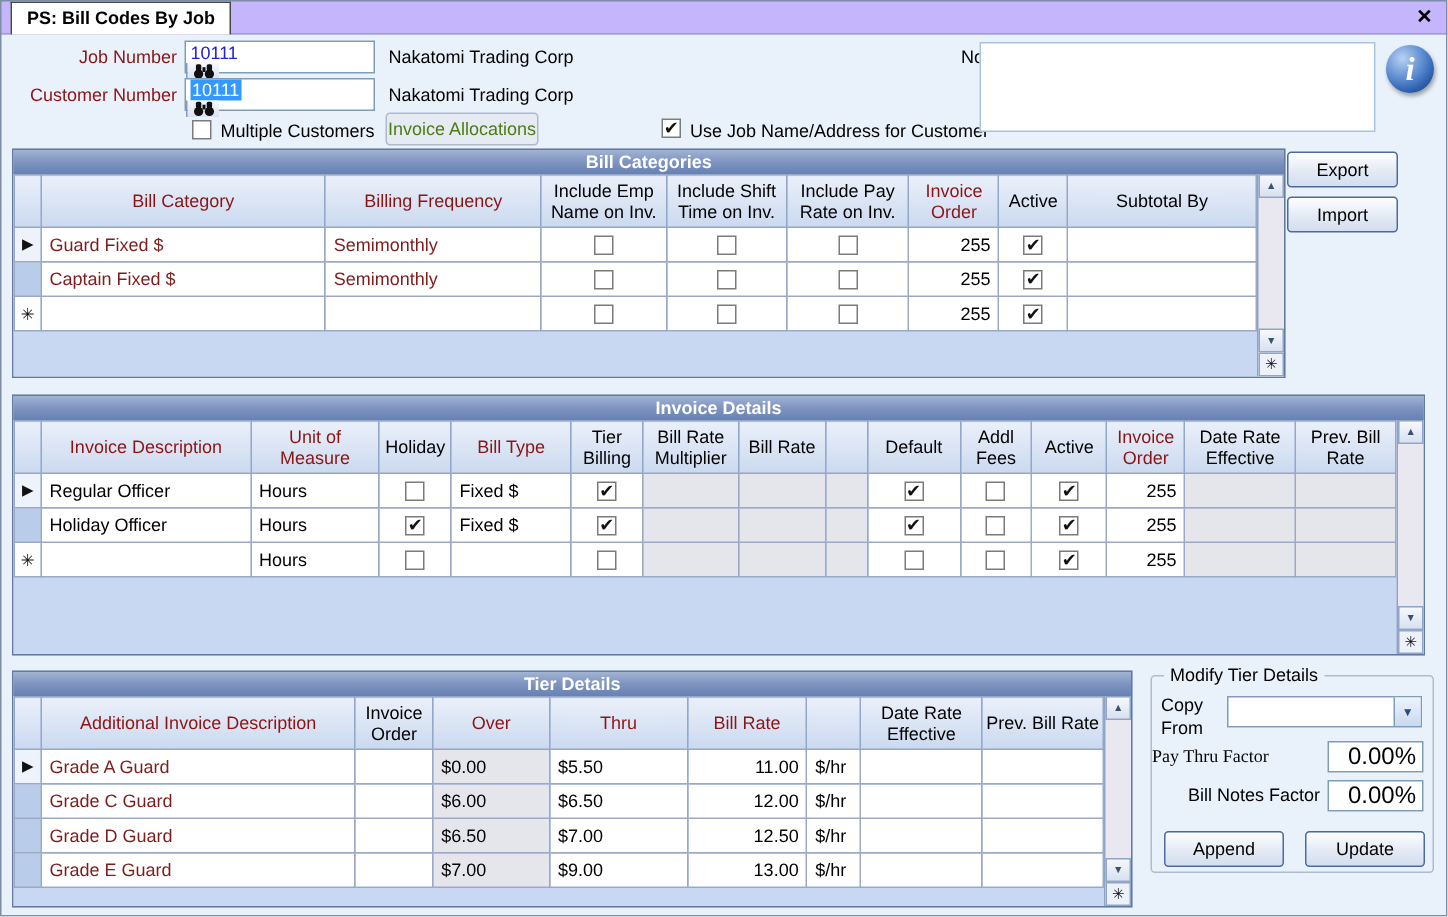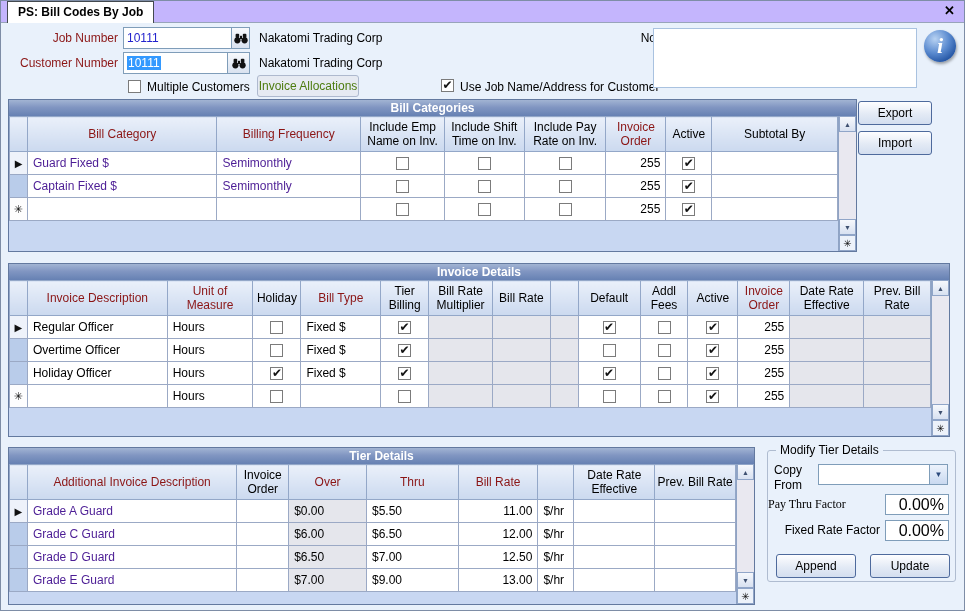--- a/index.html
+++ b/index.html
@@ -12,21 +12,21 @@
 
   
   .tabstrip{position:absolute;left:0;top:0;width:965px;height:22px;background:#c4b5fd;border-bottom:1px solid #98A4BA;}
   .tab{position:absolute;left:7px;top:1px;height:21px;line-height:21px;padding:0 10px;background:#FFFFFF;
        border:1px solid #43494F;border-bottom:none;font-weight:bold;font-size:12px;}
   .close-x{position:absolute;right:10px;top:3px;font-weight:bold;font-size:13px;color:#000;cursor:default;}
 
   
   .lbl{position:absolute;line-height:15px;}
   .maroon{color:#8B1515;}
-  .lookup{position:absolute;display:flex;height:22px;border:1px solid #7F9DB9;background:#fff;box-sizing:border-box;}
+  .lookup{position:absolute;display:flex;height:22px;border:1px solid #7F9DB9;background:#fff;box-sizing:border-box;flex-direction:column;}
   .lookup .txtarea{flex:1;min-width:0;display:flex;align-items:center;padding:0 3px;color:#2323CD;}
   .lookup input{border:0;outline:0;width:100%;color:#2323CD;font-size:12px;font-family:inherit;background:transparent;padding:0 3px;}
   .lookup .bino{width:21px;border-left:1px solid #7F9DB9;background:linear-gradient(#F7F9FC,#D9E2F0);
        display:flex;align-items:center;justify-content:center;cursor:pointer;}
   .selval{background:#3399FF;color:#fff;padding:0 1px;}
   .wincb{display:inline-block;width:13px;height:13px;box-sizing:border-box;background:#fff;border:1px solid #7B7B7B;
        font-size:12px;line-height:11px;text-align:center;color:#111;vertical-align:middle;}
   .btn{position:absolute;box-sizing:border-box;border:1px solid #4E6A9C;border-radius:3px;
        background:linear-gradient(#FEFEFF,#E3EAF5 55%,#D3DEEF);text-align:center;font-size:12px;cursor:pointer;}
   .btn.disabled{color:#4d7c0f;background:#E6EAF2;border-color:#AEB9CE;cursor:default;}
@@ -42,21 +42,21 @@
   .grid-bar{height:16px;line-height:16px;text-align:center;color:#fff;font-weight:bold;font-size:12px;
        background:linear-gradient(#A2B4D3,#8196C2 45%,#6681B3);}
   .grid-body{display:flex;height:calc(100% - 16px);}
   .tbl-wrap{flex:1;overflow:hidden;background:#C8D7F2;}
   table.dg{border-collapse:collapse;table-layout:fixed;background:transparent;}
   table.dg th{height:32px;padding:1px 2px;font-weight:normal;font-size:12px;line-height:14px;text-align:center;
        background:linear-gradient(#EAF0FA,#CBD9EF);border:1px solid #93A7C8;overflow:hidden;}
   table.dg th.req{color:#8B1515;}
   table.dg td{height:20px;padding:1px 5px;background:#fff;border:1px solid #9BA9C5;font-size:12px;
        overflow:hidden;white-space:nowrap;}
-  table.dg td.blue{color:#4c1d95;}
+  table.dg td.blue{color:#7f1d1d;}
   table.dg td.r{text-align:right;}
   table.dg td.dim{background:#E5E6EC;}
   table.dg td.ck{text-align:center;padding:1px 2px;}
   table.dg td.selc{background:#B9CCEA;text-align:center;padding:0;font-size:9px;color:#111;}
   table.dg td.selc.current{background:#EEF2FA;font-size:10px;}
   table.dg td.selc.new{background:#FDFDFE;font-size:11px;}
   .vscroll{width:17px;display:flex;flex-direction:column;background:#E9E8F0;border-left:1px solid #8FA3C4;}
   .vs-btn{height:16px;background:linear-gradient(#F6F8FC,#D8E1F1);border:1px solid #90A5C8;box-sizing:border-box;
        display:flex;align-items:center;justify-content:center;font-size:7px;color:#3E5070;cursor:pointer;}
   .vs-track{flex:1;}
@@ -258,37 +258,20 @@
               <td class="dim"></td>
               <td class="ck"><span class="wincb on">✔</span></td>
               <td class="ck"><span class="wincb"></span></td>
               <td class="ck"><span class="wincb on">✔</span></td>
               <td class="r">255</td>
               <td class="dim"></td>
               <td class="dim"></td>
             </tr>
             <tr>
               <td class="selc "></td>
-              <td>Overtime Officer</td>
-              <td>Hours</td>
-              <td class="ck"><span class="wincb"></span></td>
-              <td>Fixed $</td>
-              <td class="ck"><span class="wincb on">✔</span></td>
-              <td class="dim"></td>
-              <td class="dim"></td>
-              <td class="dim"></td>
-              <td class="ck"><span class="wincb"></span></td>
-              <td class="ck"><span class="wincb"></span></td>
-              <td class="ck"><span class="wincb on">✔</span></td>
-              <td class="r">255</td>
-              <td class="dim"></td>
-              <td class="dim"></td>
-            </tr>
-            <tr>
-              <td class="selc "></td>
               <td>Holiday Officer</td>
               <td>Hours</td>
               <td class="ck"><span class="wincb on">✔</span></td>
               <td>Fixed $</td>
               <td class="ck"><span class="wincb on">✔</span></td>
               <td class="dim"></td>
               <td class="dim"></td>
               <td class="dim"></td>
               <td class="ck"><span class="wincb on">✔</span></td>
               <td class="ck"><span class="wincb"></span></td>
@@ -414,17 +397,17 @@
 
 <div class="gbox" style="left:767px;top:450px;width:189px;height:132px;">
   <span class="gtitle">Modify Tier Details</span>
   <div class="lbl" style="left:6px;top:12px;width:38px;">Copy From</div>
   <div class="combo" style="left:50px;top:13px;width:130px;">
     <div class="cval"></div>
     <div class="cbtn">▼</div>
   </div>
   <div class="lbl" style="left:0px;top:46px;width:112px;text-align:left;font-family:Liberation Serif, serif;">Pay Thru Factor</div>
   <input class="factor" style="left: 117px; top: 43px; width: 64px;" value="0.00%">
-  <div class="lbl" style="left:0px;top:72px;width:112px;text-align:right;">Fixed Rate Factor</div>
+  <div class="lbl" style="left:0px;top:72px;width:112px;text-align:right;">Bill Notes Factor</div>
   <input class="factor" style="left: 117px; top: 69px; width: 64px;" value="0.00%">
   <div class="btn" style="left:8px;top:103px;width:80px;height:24px;line-height:22px;">Append</div>
   <div class="btn" style="left:102px;top:103px;width:80px;height:24px;line-height:22px;">Update</div>
 </div>
 
 </body></html>

